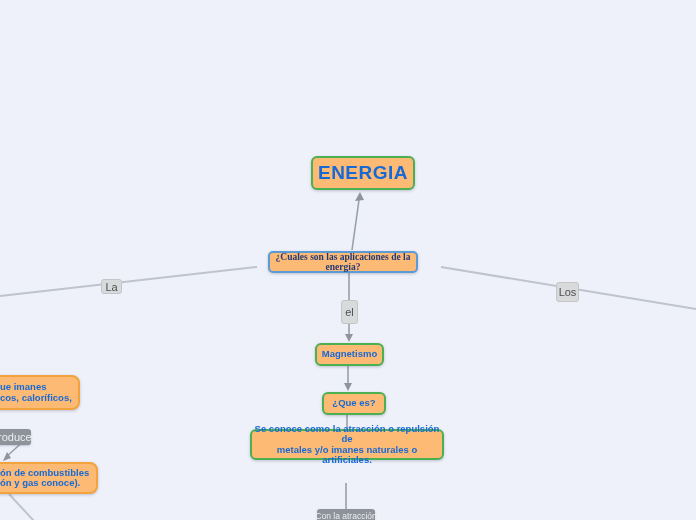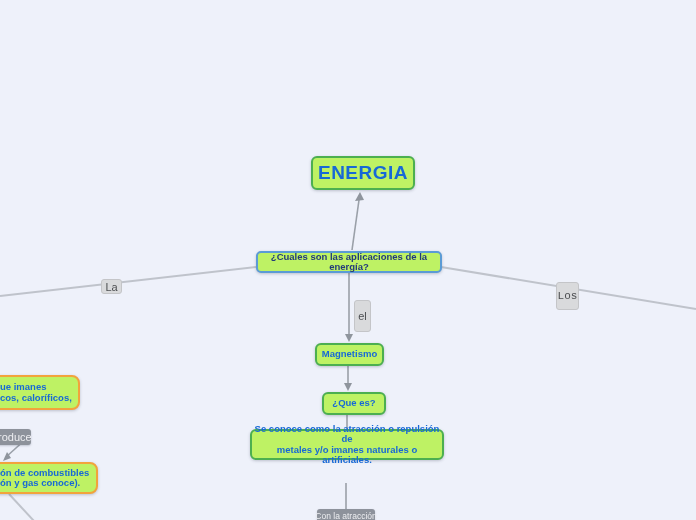--- a/index.html
+++ b/index.html
@@ -6,21 +6,21 @@
   body{font-family:"Liberation Sans", sans-serif;}
   .canvas{
     position:relative;
     width:696px;height:520px;
     background:#eef1fa;
     overflow:hidden;
   }
   .edges{position:absolute;left:0;top:0;width:696px;height:520px;}
   .node{
     position:absolute;box-sizing:border-box;
-    background:#bef264;
+    background:#fdba74;
     display:flex;align-items:center;justify-content:center;
     flex-direction:column;
     text-align:center;font-weight:bold;
     border-radius:6px;
     box-shadow:0 1px 3px rgba(60,70,90,.28);
     font-size:9.5px;line-height:10.5px;
   }
   .node-green{border:2px solid #4caf50;color:#1769d6;}
   .node-blue{border:2px solid #5b9bd5;color:#223a7a;border-radius:5px;}
   .node-orange{
@@ -35,29 +35,29 @@
     border-radius:3px;font-size:11px;
     display:flex;align-items:center;justify-content:center;
     white-space:nowrap;
   }
   .chip-light{background:#d9dadc;border:1px solid #c4c5c8;color:#4d4f52;}
   .chip-dark{background:#8d929b;color:#edeef1;box-shadow:0 1px 2px rgba(60,70,90,.25);}
   .chip-clip{justify-content:flex-start;padding-left:12px;overflow:hidden;}
 
   
   #n-energia{left:311px;top:156px;width:104px;height:34px;}
-  #n-question{left:256px;top:251px;width:186px;height:22px;}
+  #n-question{left:268px;top:251px;width:150px;height:22px;font-family:Liberation Serif, serif;}
   #n-magnetismo{left:315px;top:343px;width:69px;height:23px;}
   #n-que-es{left:322px;top:392px;width:64px;height:23px;}
   #n-definicion{left:250px;top:429px;width:194px;height:31px;}
   #n-left1{left:-20px;top:375px;width:100px;height:35px;}
   #n-left2{left:-20px;top:462px;width:118px;height:32px;}
   #c-la{left:101px;top:279px;width:21px;height:15px;}
-  #c-los{left:556px;top:282px;width:23px;height:28px;font-family:Liberation Mono, monospace;}
-  #c-el{left:354px;top:300px;width:17px;height:32px;}
+  #c-los{left:556px;top:282px;width:23px;height:20px;}
+  #c-el{left:341px;top:300px;width:17px;height:24px;}
   #c-produce{left:-14px;top:429px;width:45px;height:16px;}
   #c-atraccion{left:317px;top:509px;width:58px;height:14px;font-size:8.5px;}
 </style>
 </head>
 <body>
 
 <div class="canvas">
 
   <svg class="edges" viewBox="0 0 696 520" xmlns="http://www.w3.org/2000/svg">
 

